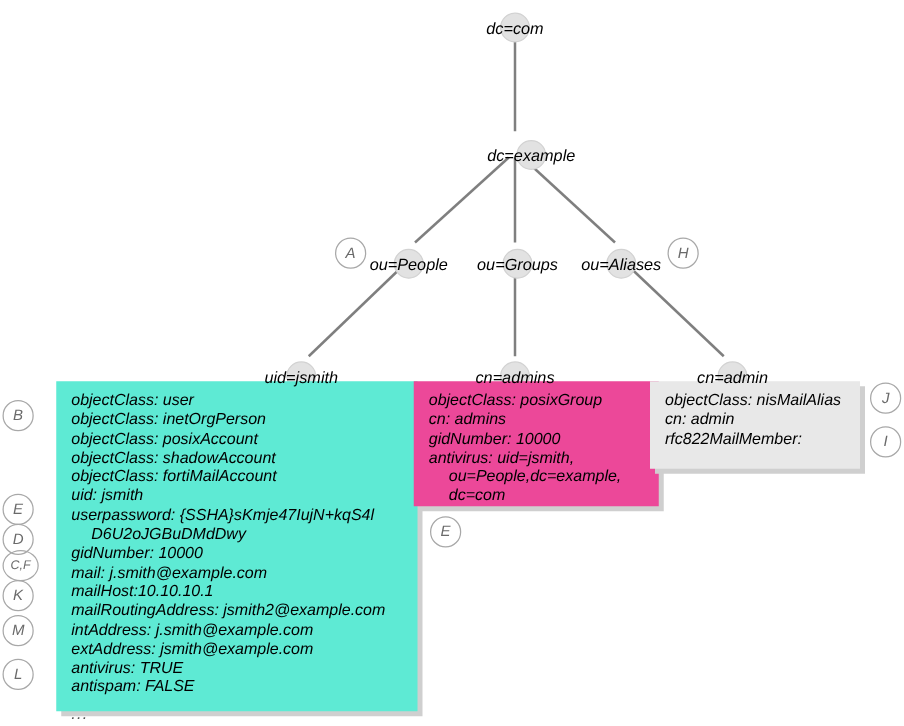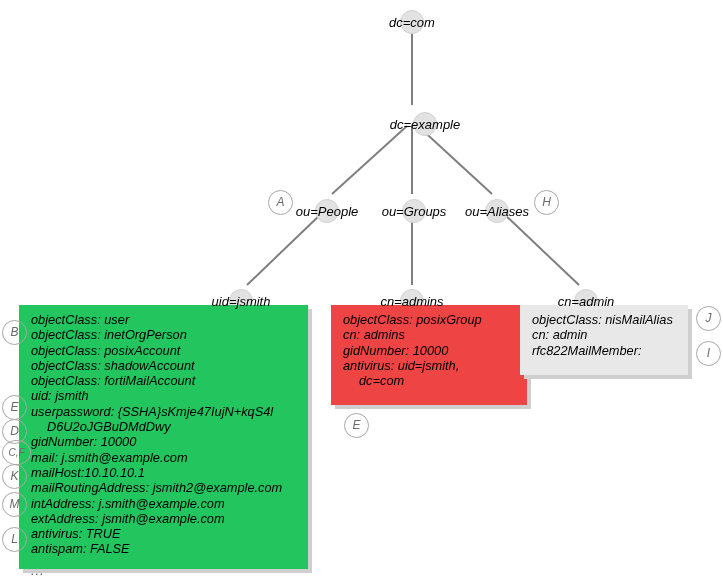--- a/index.html
+++ b/index.html
@@ -145,25 +145,25 @@
       <div class="node" style="left: 342px; top: 293px; width: 140px; height: 16px;">
         <div class="node-circle" style="background: rgb(226, 226, 226);"></div>
         <span class="node-label">cn=admins</span>
       </div>
       <div class="node" style="left: 516px; top: 293px; width: 140px; height: 16px; text-align: right;">
         <div class="node-circle" style="background: rgb(226, 226, 226);"></div>
         <span class="node-label">cn=admin</span>
       </div>
     </div>
   <div id="boxes-layer">
-      <div class="box" style="left: 19px; top: 305px; width: 289px; height: 264px; background: #22c55e; box-shadow: rgb(207, 207, 207) 4px 4px 0px 0px;">
+      <div class="box" style="left: 45px; top: 305px; width: 289px; height: 264px; background: #5eead4; box-shadow: rgb(207, 207, 207) 4px 4px 0px 0px;">
         <div class="box-lines"><span class="box-line">objectClass: user</span><span class="box-line">objectClass: inetOrgPerson</span><span class="box-line">objectClass: posixAccount</span><span class="box-line">objectClass: shadowAccount</span><span class="box-line">objectClass: fortiMailAccount</span><span class="box-line">uid: jsmith</span><span class="box-line">userpassword: {SSHA}sKmje47IujN+kqS4l</span><span class="box-line indent">D6U2oJGBuDMdDwy</span><span class="box-line">gidNumber: 10000</span><span class="box-line">mail: j.smith@example.com</span><span class="box-line">mailHost:10.10.10.1</span><span class="box-line">mailRoutingAddress: jsmith2@example.com</span><span class="box-line">intAddress: j.smith@example.com</span><span class="box-line">extAddress: jsmith@example.com</span><span class="box-line">antivirus: TRUE</span><span class="box-line">antispam: FALSE</span><span class="ellipsis">...</span></div>
       </div>
-      <div class="box" style="left: 331px; top: 305px; width: 196px; height: 100px; background: #ef4444; box-shadow: rgb(207, 207, 207) 4px 4px 0px 0px;">
-        <div class="box-lines"><span class="box-line">objectClass: posixGroup</span><span class="box-line">cn: admins</span><span class="box-line">gidNumber: 10000</span><span class="box-line">antivirus: uid=jsmith,</span><span class="box-line indent">dc=com</span></div>
+      <div class="box" style="left: 331px; top: 305px; width: 196px; height: 100px; background: #ec4899; box-shadow: rgb(207, 207, 207) 4px 4px 0px 0px;">
+        <div class="box-lines"><span class="box-line">objectClass: posixGroup</span><span class="box-line">cn: admins</span><span class="box-line">gidNumber: 10000</span><span class="box-line">antivirus: uid=jsmith,</span><span class="box-line indent">ou=People,dc=example,</span><span class="box-line indent">dc=com</span></div>
       </div>
       <div class="box" style="left: 520px; top: 305px; width: 168px; height: 70px; background: rgb(232, 232, 232); box-shadow: rgb(207, 207, 207) 4px 4px 0px 0px;">
         <div class="box-lines"><span class="box-line">objectClass: nisMailAlias</span><span class="box-line">cn: admin</span><span class="box-line">rfc822MailMember:</span></div>
       </div>
     </div>
   <div id="badges-layer">
       <div class="badge" style="left: 268px; top: 190px; border-color: rgb(168, 168, 168); color: rgb(106, 106, 106);">A</div>
       <div class="badge" style="left: 534px; top: 190px; border-color: rgb(168, 168, 168); color: rgb(106, 106, 106);">H</div>
       <div class="badge" style="left: 2px; top: 320px; border-color: rgb(168, 168, 168); color: rgb(106, 106, 106);">B</div>
       <div class="badge" style="left: 2px; top: 395px; border-color: rgb(168, 168, 168); color: rgb(106, 106, 106);">E</div>

